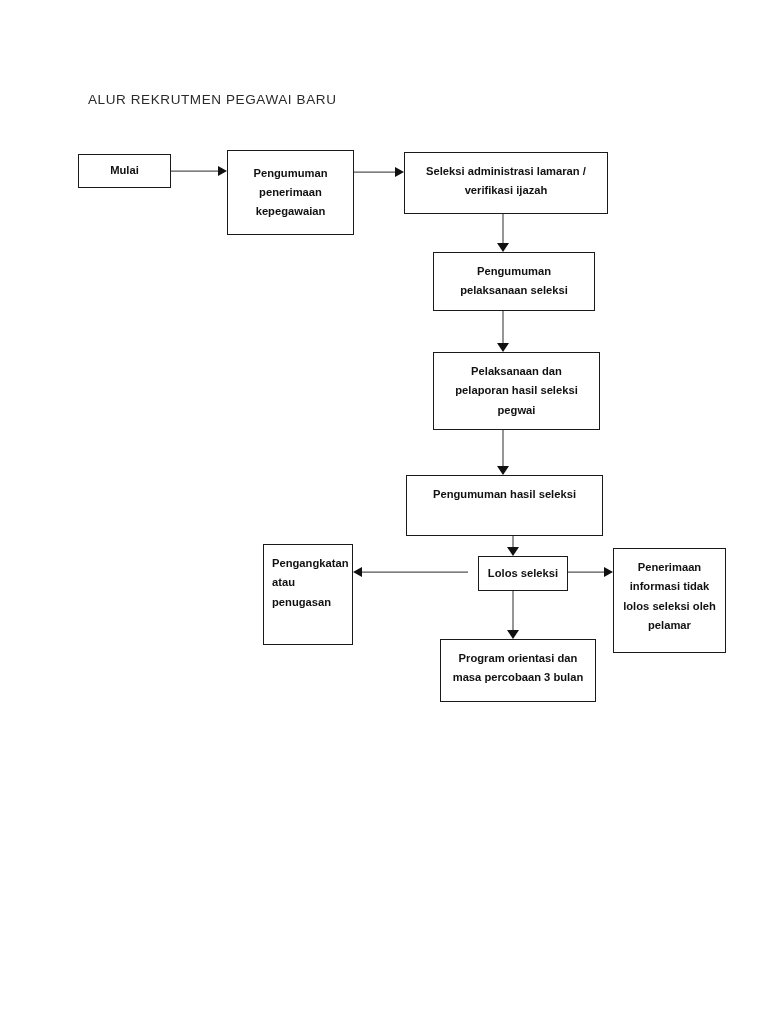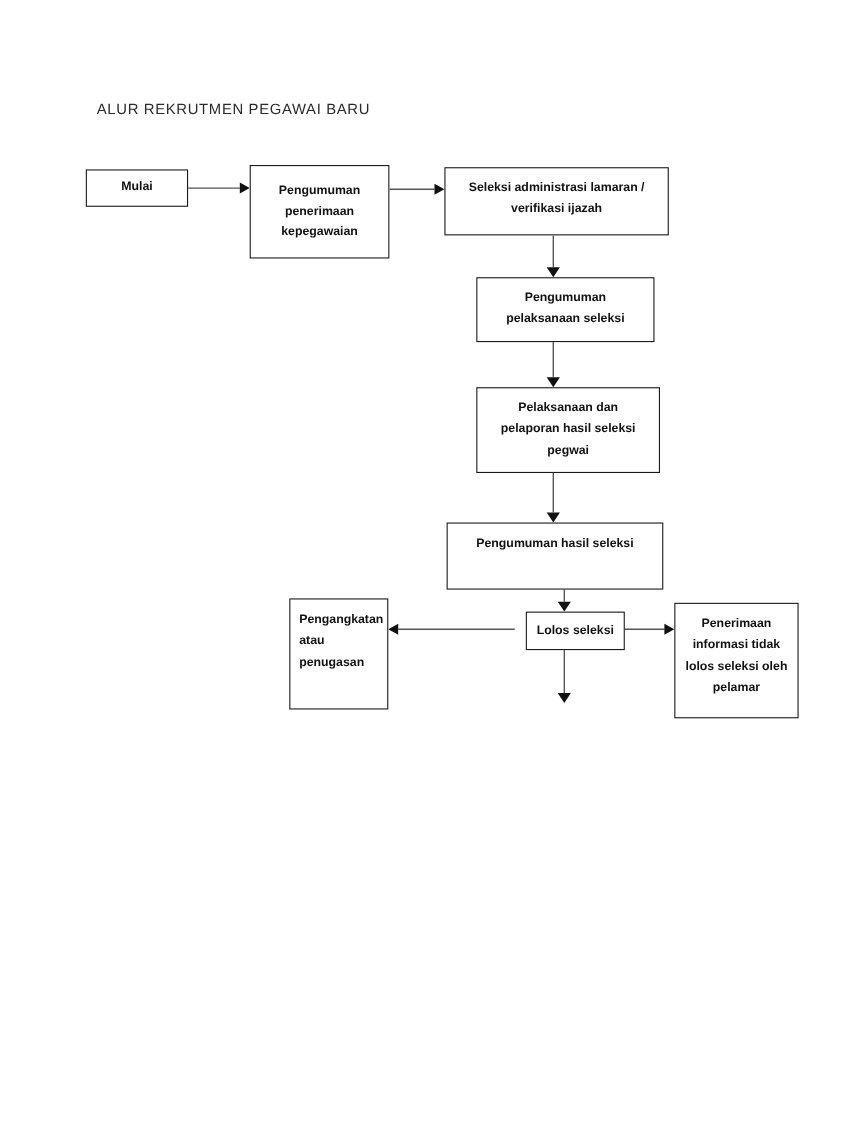--- a/index.html
+++ b/index.html
@@ -174,14 +174,18 @@
 penugasan</span>
   </div>
 
   <div class="node align-top" style="left:613px; top:548px; width:113px; height:105px;">
     <span class="txt">Penerimaan
 informasi tidak
 lolos seleksi oleh
 pelamar</span>
   </div>
 
+  <div class="node align-top" style="left:440px; top:639px; width:156px; height:63px;">
+    <span class="txt">Program orientasi dan
+masa percobaan 3 bulan</span>
+  </div>
 
 </div>
 
 </body></html>

